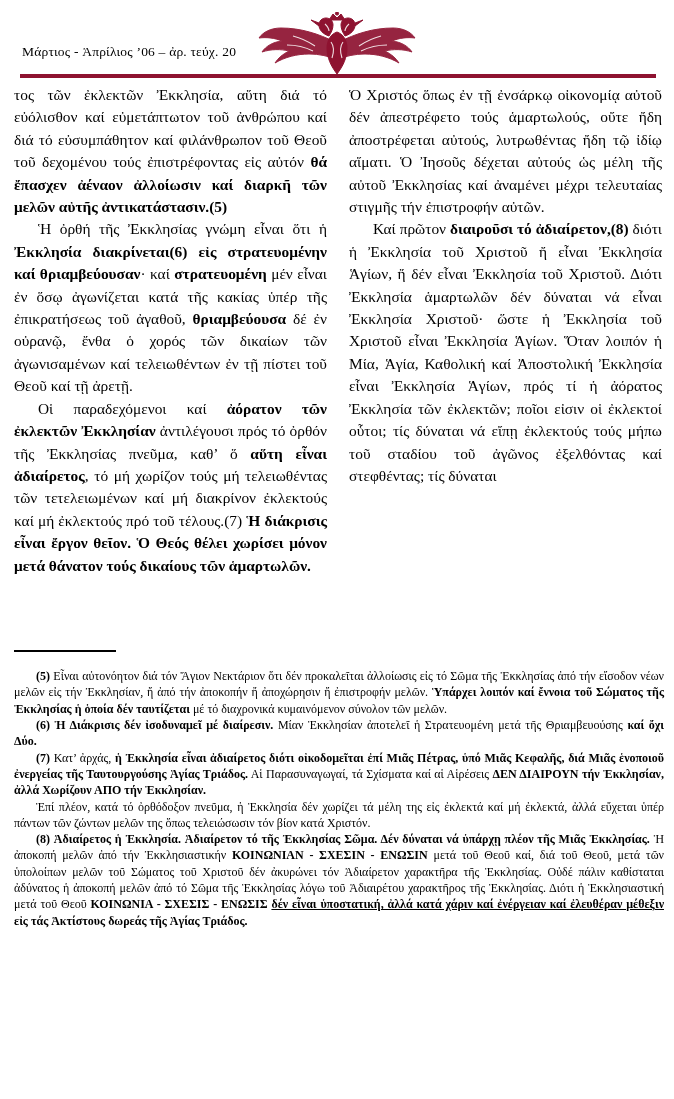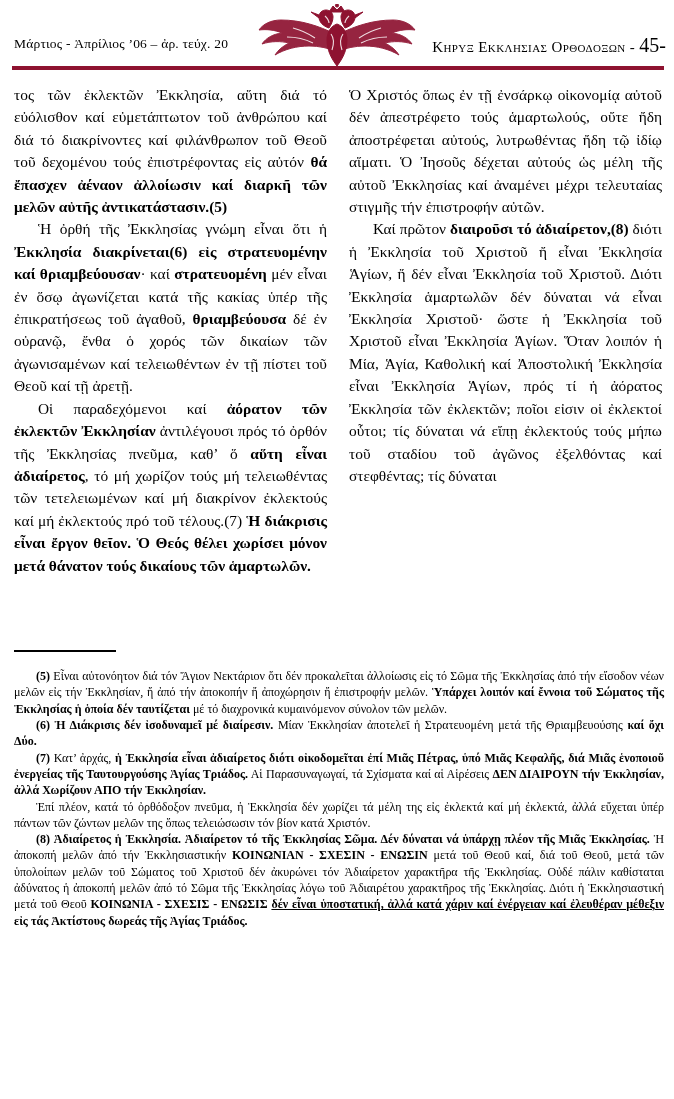--- a/index.html
+++ b/index.html
@@ -9,21 +9,21 @@
     height: 1099px;
     background: #ffffff;
     font-family: "Liberation Serif", "DejaVu Serif", serif;
     color: #000000;
     overflow: hidden;
   }
   .page {
     position: relative;
     width: 674px;
     height: 1099px;
-    padding: 0;
+    padding: 8px;
   }
 
   
   .runhead {
     position: relative;
     height: 68px;
     padding: 0 14px;
   }
   .runhead-left {
     position: absolute;
@@ -158,30 +158,27 @@
             <path d="M124 24 C116 26 108 30 102 34"></path>
             <path d="M30 33 C40 33 50 36 56 39"></path>
             <path d="M130 33 C120 33 110 36 104 39"></path>
             <path d="M68 12 C70 14 72 16 72 19"></path>
             <path d="M92 12 C90 14 88 16 88 19"></path>
           </g>
         </g>
       </svg>
     </div>
 
-    <div class="runhead-right">
-      <span>Κηρυξ Εκκλησιας Ορθοδοξων</span><span> - </span><span class="pageno">45-</span>
-    </div>
 
     <div class="rule-top"></div>
   </div>
 
   <div class="body-cols">
     <div class="col" id="col-left">
-        <p class="noindent"><span>τος τῶν ἐκλεκτῶν Ἐκκλησία, αὕτη διά τό εὐόλισθον καί εὐμετάπτωτον τοῦ ἀνθρώπου καί διά τό διακρίνοντες καί φιλάνθρωπον τοῦ Θεοῦ τοῦ δεχομένου τούς ἐπιστρέφοντας εἰς αὐτόν </span><b>θά ἔπασχεν ἀέναον ἀλλοίωσιν καί διαρκῆ τῶν μελῶν αὐτῆς ἀντικατάστασιν.(5)</b></p>
+        <p class="noindent"><span>τος τῶν ἐκλεκτῶν Ἐκκλησία, αὕτη διά τό εὐόλισθον καί εὐμετάπτωτον τοῦ ἀνθρώπου καί διά τό εὐσυμπάθητον καί φιλάνθρωπον τοῦ Θεοῦ τοῦ δεχομένου τούς ἐπιστρέφοντας εἰς αὐτόν </span><b>θά ἔπασχεν ἀέναον ἀλλοίωσιν καί διαρκῆ τῶν μελῶν αὐτῆς ἀντικατάστασιν.(5)</b></p>
         <p><span>Ἡ ὀρθή τῆς Ἐκκλησίας γνώμη εἶναι ὅτι ἡ </span><b>Ἐκκλησία διακρίνεται(6) εἰς στρατευομένην καί θριαμβεύουσαν</b><span>· καί </span><b>στρατευομένη</b><span> μέν εἶναι ἐν ὅσῳ ἀγωνίζεται κατά τῆς κακίας ὑπέρ τῆς ἐπικρατήσεως τοῦ ἀγαθοῦ, </span><b>θριαμβεύουσα</b><span> δέ ἐν οὐρανῷ, ἔνθα ὁ χορός τῶν δικαίων τῶν ἀγωνισαμένων καί τελειωθέντων ἐν τῇ πίστει τοῦ Θεοῦ καί τῇ ἀρετῇ.</span></p>
         <p><span>Οἱ παραδεχόμενοι καί </span><b>ἀόρατον τῶν ἐκλεκτῶν Ἐκκλησίαν</b><span> ἀντιλέγουσι πρός τό ὀρθόν τῆς Ἐκκλησίας πνεῦμα, καθ’ ὅ </span><b>αὕτη εἶναι ἀδιαίρετος</b><span>, τό μή χωρίζον τούς μή τελειωθέντας τῶν τετελειωμένων καί μή διακρίνον ἐκλεκτούς καί μή ἐκλεκτούς πρό τοῦ τέλους.(7) </span><b>Ἡ διάκρισις εἶναι ἔργον θεῖον. Ὁ Θεός θέλει χωρίσει μόνον μετά θάνατον τούς δικαίους τῶν ἁμαρτωλῶν.</b></p>
       </div>
     <div class="col" id="col-right">
         <p class="noindent"><span>Ὁ Χριστός ὅπως ἐν τῇ ἐνσάρκῳ οἰκονομίᾳ αὐτοῦ δέν ἀπεστρέφετο τούς ἁμαρτωλούς, οὔτε ἤδη ἀποστρέφεται αὐτούς, λυτρωθέντας ἤδη τῷ ἰδίῳ αἵματι. Ὁ Ἰησοῦς δέχεται αὐτούς ὡς μέλη τῆς αὐτοῦ Ἐκκλησίας καί ἀναμένει μέχρι τελευταίας στιγμῆς τήν ἐπιστροφήν αὐτῶν.</span></p>
         <p><span>Καί πρῶτον </span><b>διαιροῦσι τό ἀδιαίρετον,(8)</b><span> διότι ἡ Ἐκκλησία τοῦ Χριστοῦ ἤ εἶναι Ἐκκλησία Ἁγίων, ἤ δέν εἶναι Ἐκκλησία τοῦ Χριστοῦ. Διότι Ἐκκλησία ἁμαρτωλῶν δέν δύναται νά εἶναι Ἐκκλησία Χριστοῦ· ὥστε ἡ Ἐκκλησία τοῦ Χριστοῦ εἶναι Ἐκκλησία Ἁγίων. Ὅταν λοιπόν ἡ Μία, Ἁγία, Καθολική καί Ἀποστολική Ἐκκλησία εἶναι Ἐκκλησία Ἁγίων, πρός τί ἡ ἀόρατος Ἐκκλησία τῶν ἐκλεκτῶν; ποῖοι εἰσιν οἱ ἐκλεκτοί οὗτοι; τίς δύναται νά εἴπῃ ἐκλεκτούς τούς μήπω τοῦ σταδίου τοῦ ἀγῶνος ἐξελθόντας καί στεφθέντας; τίς δύναται</span></p>
       </div>
   </div>
 
   <div class="fn-rule"></div>

